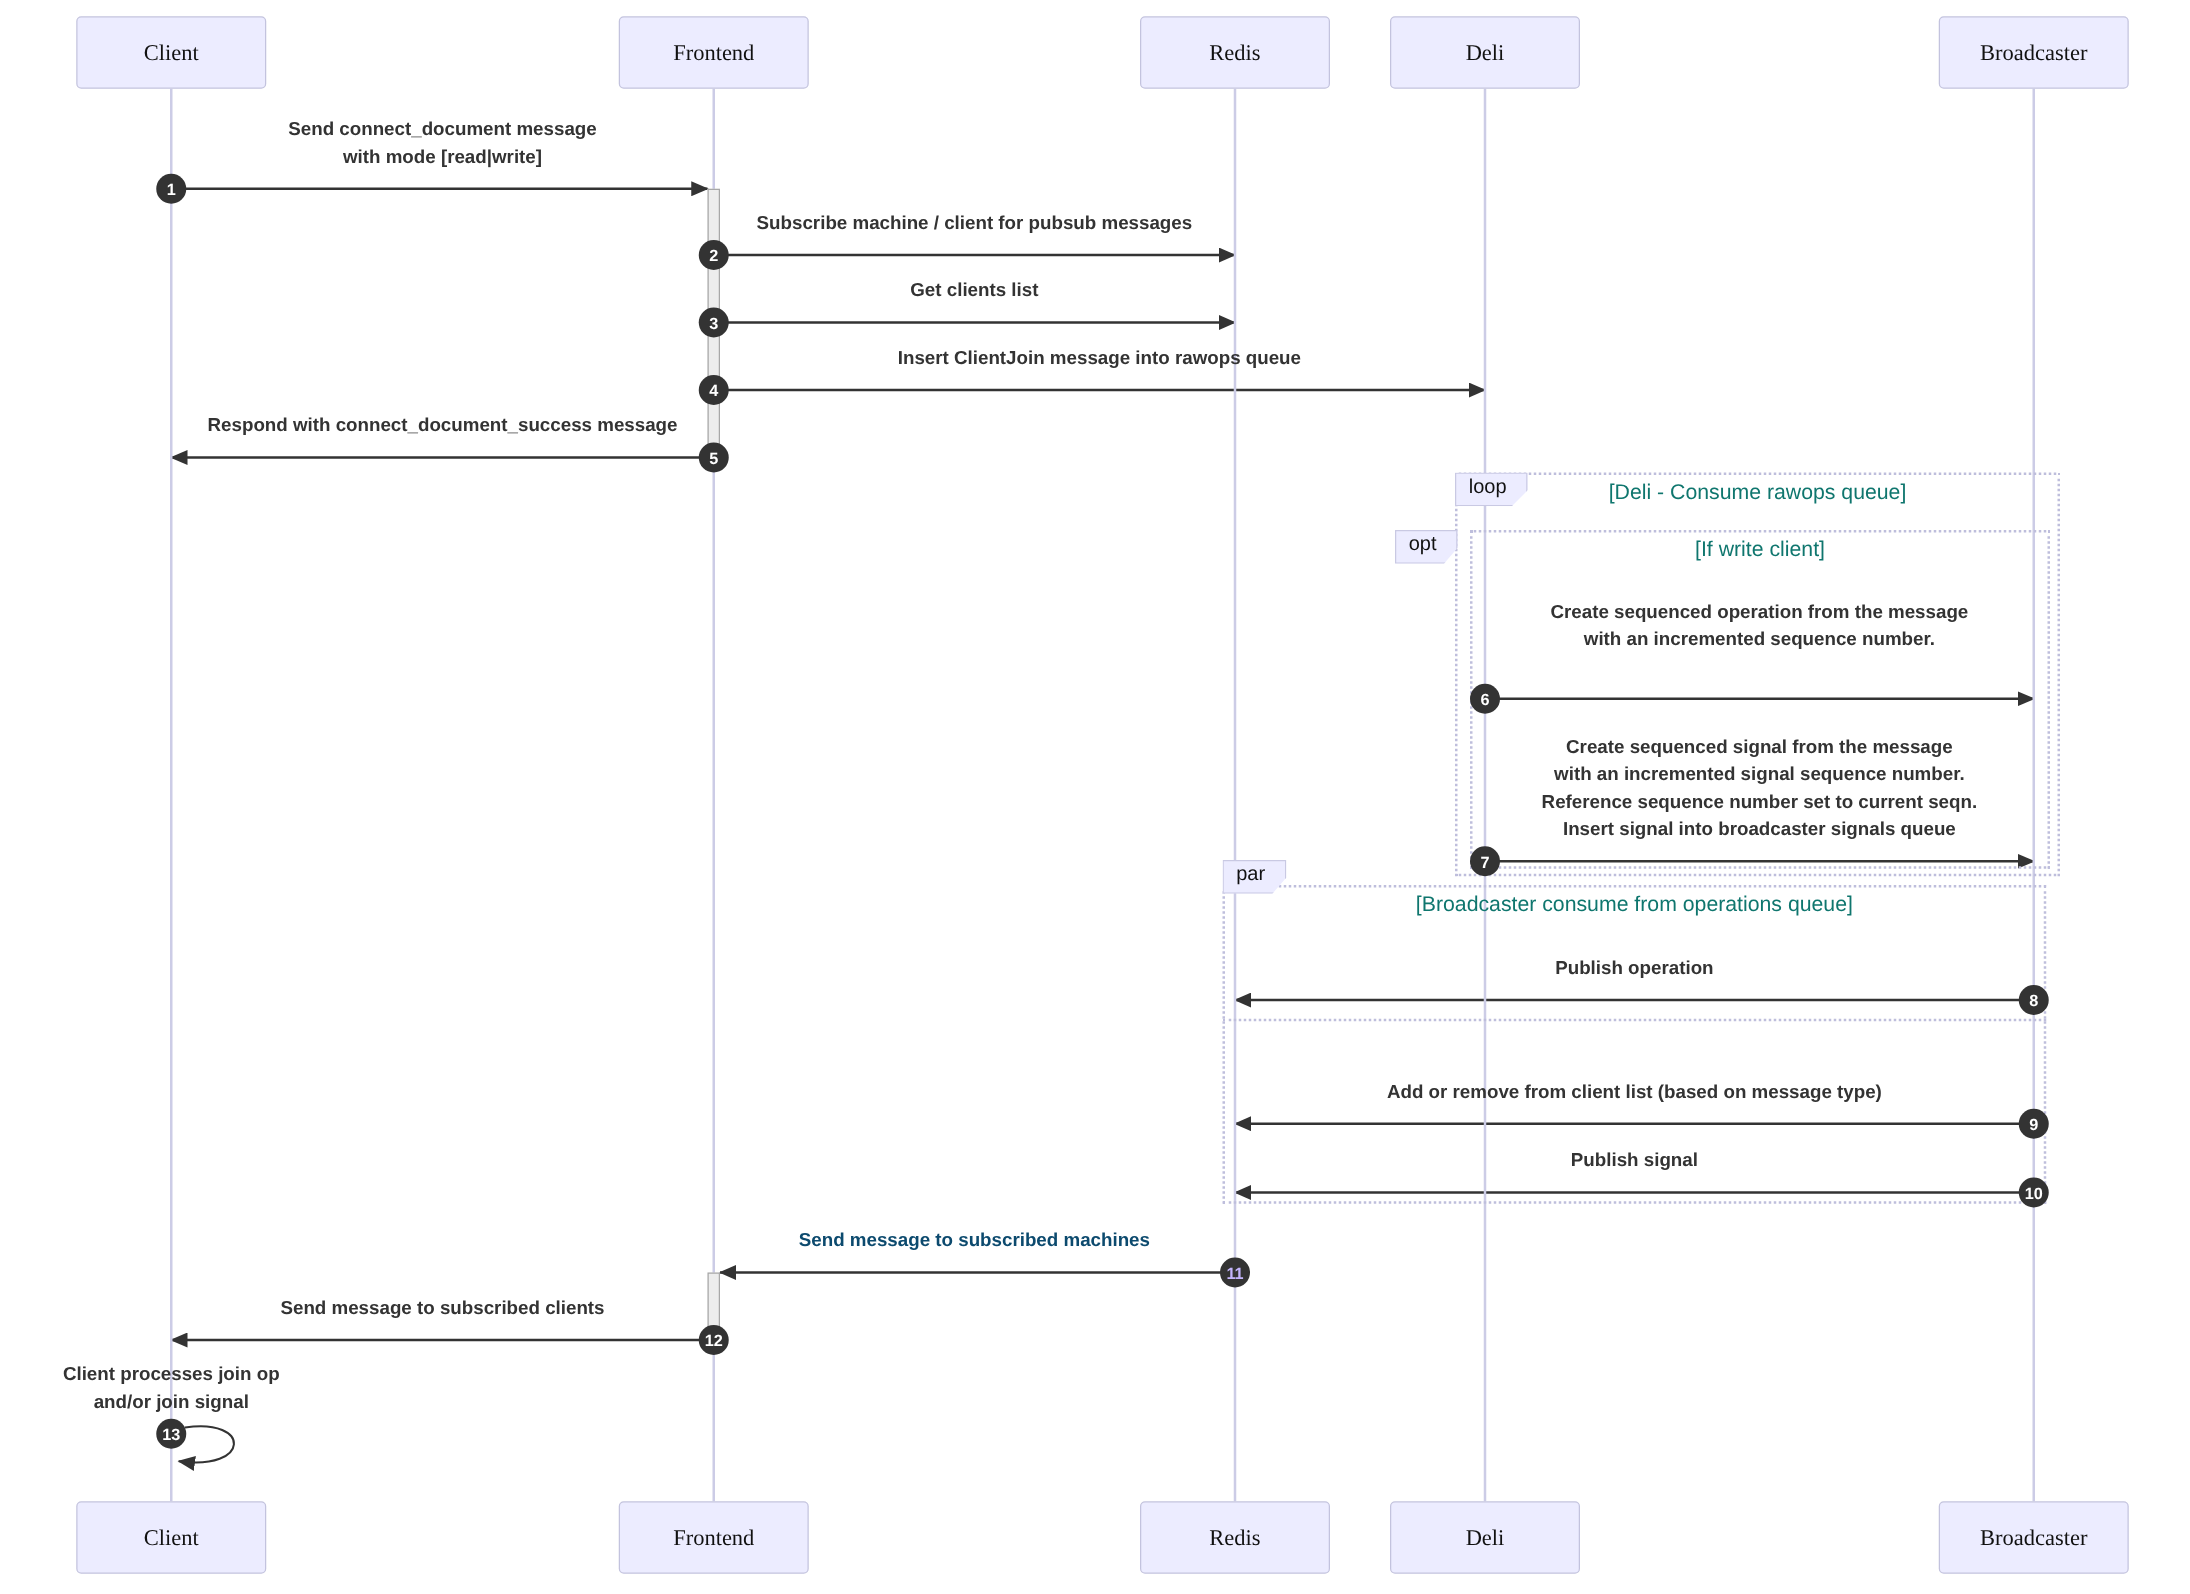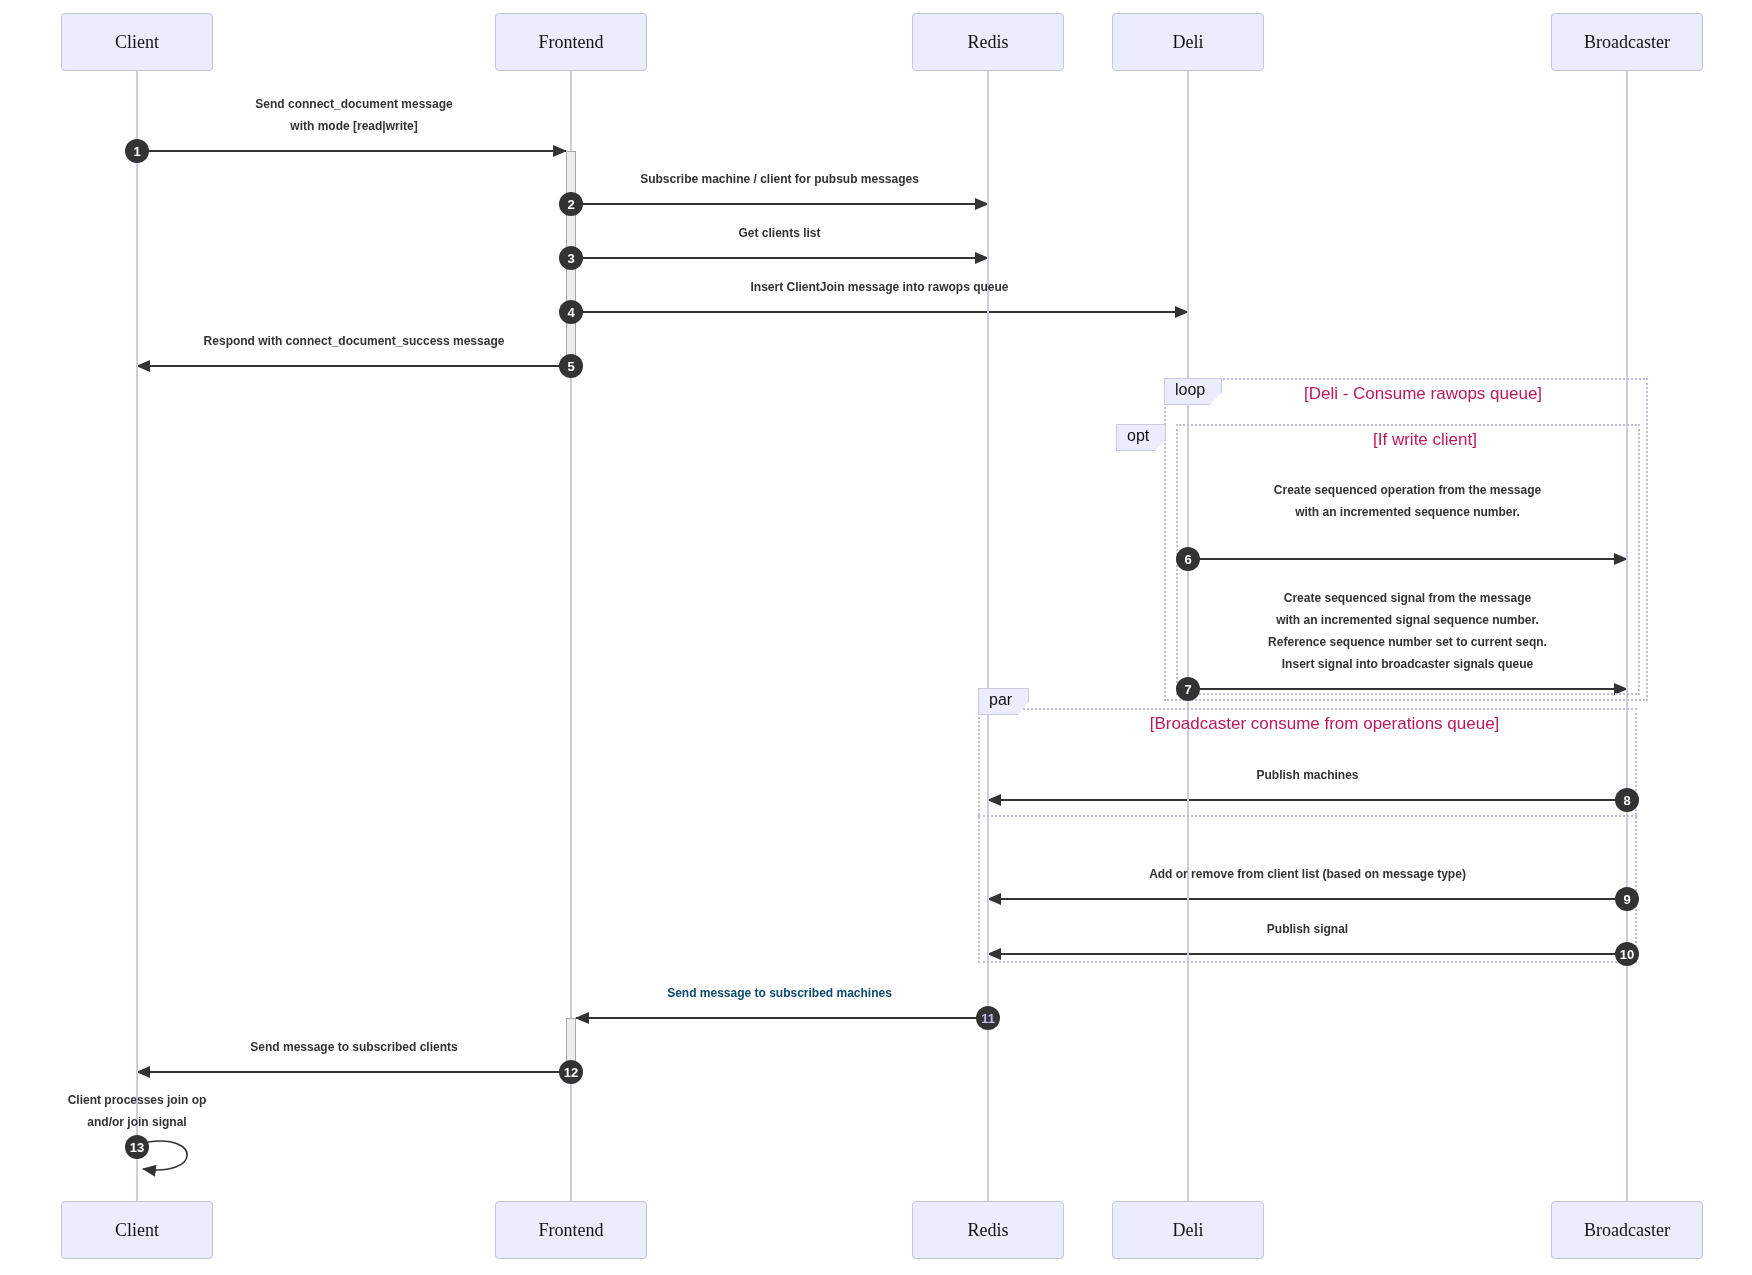--- a/index.html
+++ b/index.html
@@ -11,24 +11,24 @@
   .actor-box{position:absolute;width:152px;height:58px;background:#ECECFF;
              border:1px solid #C3C3DE;border-radius:4px;box-sizing:border-box;
              display:flex;align-items:center;justify-content:center;
              font-size:18px;color:#111111;font-family:Liberation Serif, serif;}
   .activation{position:absolute;width:10px;background:#EDEDED;border:1px solid #A8A8A8;
               box-sizing:border-box;}
   .frame{position:absolute;border:2px dotted #BEBEDC;box-sizing:border-box;}
   .frame-tab{position:absolute;background:#ECECFF;border:1px solid #C9C9E3;
              font-size:16px;color:#111111;padding:2px 16px 5px 10px;
              clip-path:polygon(0 0,100% 0,100% 52%,78% 100%,0 100%);}
-  .frame-title{position:absolute;text-align:center;font-size:17px;color:#be185d;line-height:24px;padding-left:17px;}
+  .frame-title{position:absolute;text-align:center;font-size:17px;color:#0f766e;line-height:24px;}
   .frame-divider{position:absolute;border-top:2px dotted #BEBEDC;height:0;}
   .msg-text{position:absolute;transform:translateX(-50%);text-align:center;
-            font-size:12px;font-weight:700;color:#333333;line-height:22px;white-space:nowrap;}
+            font-size:15px;font-weight:700;color:#333333;line-height:22px;white-space:nowrap;}
   .seq-num{position:absolute;width:24px;height:24px;border-radius:50%;background:#333333;
            color:#ffffff;font-size:13px;font-weight:700;
            display:flex;align-items:center;justify-content:center;}
 </style>
 </head>
 <body>
 
 <div class="stage" id="stage">
   <svg class="layer" id="arrow-layer" width="1752" height="1275" viewBox="0 0 1752 1275" xmlns="http://www.w3.org/2000/svg">
     <defs>
@@ -96,21 +96,21 @@
     </div>
     <div class="seq-num" style="left: 1176px; top: 547px; background: rgb(51, 51, 51); color: rgb(255, 255, 255);">6</div>
     <div class="msg-text" style="left: 1407.5px; top: 587px; color: rgb(51, 51, 51);">
       <div>Create sequenced signal from the message</div>
       <div>with an incremented signal sequence number.</div>
       <div>Reference sequence number set to current seqn.</div>
       <div>Insert signal into broadcaster signals queue</div>
     </div>
     <div class="seq-num" style="left: 1176px; top: 677px; background: rgb(51, 51, 51); color: rgb(255, 255, 255);">7</div>
     <div class="msg-text" style="left: 1307.5px; top: 764px; color: rgb(51, 51, 51);">
-      <div>Publish machines</div>
+      <div>Publish operation</div>
     </div>
     <div class="seq-num" style="left: 1615px; top: 788px; background: rgb(51, 51, 51); color: rgb(255, 255, 255);">8</div>
     <div class="msg-text" style="left: 1307.5px; top: 863px; color: rgb(51, 51, 51);">
       <div>Add or remove from client list (based on message type)</div>
     </div>
     <div class="seq-num" style="left: 1615px; top: 887px; background: rgb(51, 51, 51); color: rgb(255, 255, 255);">9</div>
     <div class="msg-text" style="left: 1307.5px; top: 918px; color: rgb(51, 51, 51);">
       <div>Publish signal</div>
     </div>
     <div class="seq-num" style="left: 1615px; top: 942px; background: rgb(51, 51, 51); color: rgb(255, 255, 255);">10</div>

